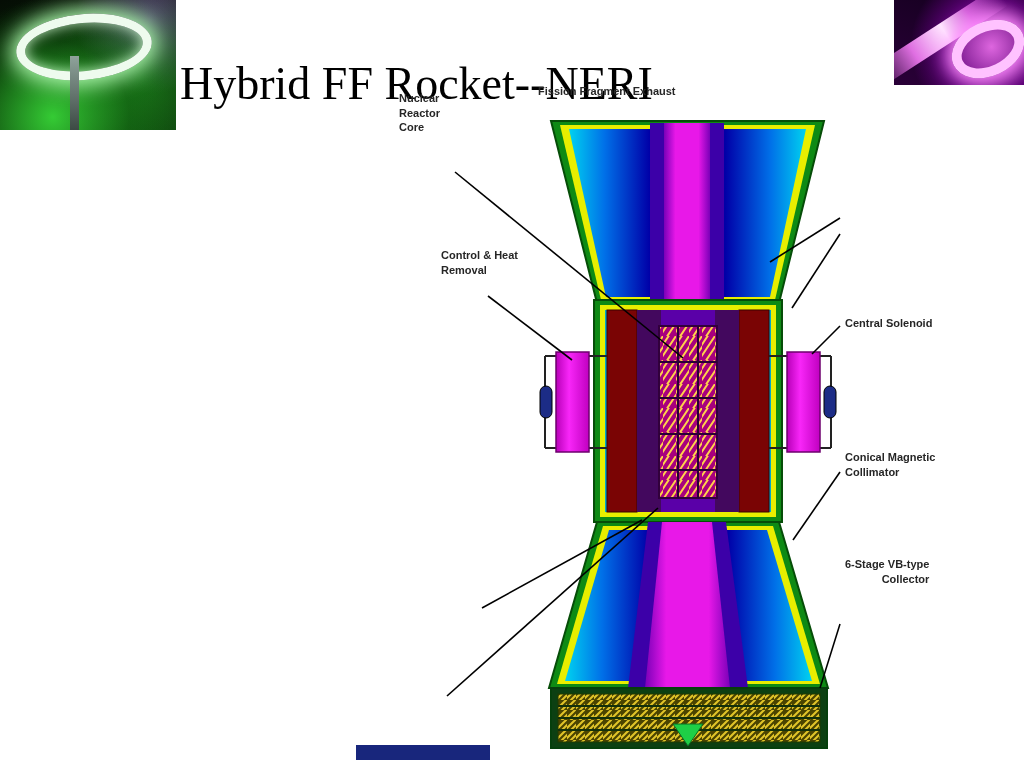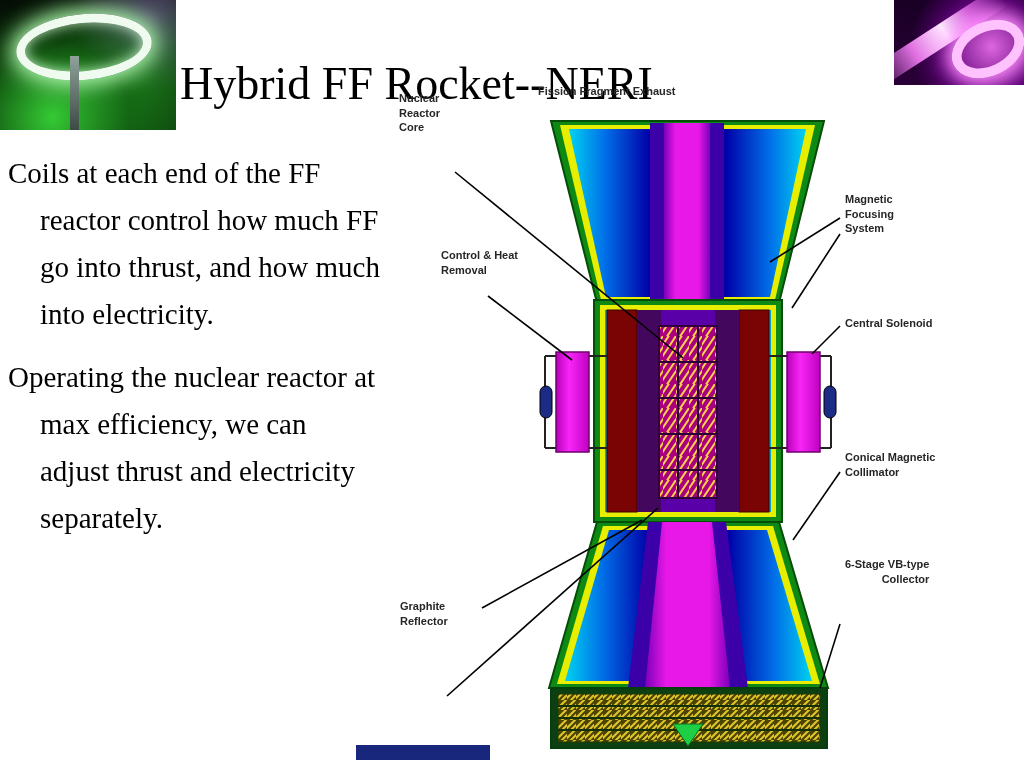--- a/index.html
+++ b/index.html
@@ -78,24 +78,20 @@
     <div class="ring-tl"></div>
     <div class="stalk-tl"></div>
   </div>
   <div class="photo-tr">
     <div class="streak-tr"></div>
     <div class="ring-tr"></div>
   </div>
 
   <h1 class="title">Hybrid FF Rocket--NERI</h1>
 
-  <div class="body-text">
-    <p>Coils at each end of the FF reactor control how much FF go into thrust, and how much into electricity.</p>
-    <p>Operating the nuclear reactor at max efficiency, we can adjust thrust and electricity separately.</p>
-  </div>
 
   <svg class="diagram" viewBox="0 0 1024 760" width="1024" height="760">
     <defs>
       <linearGradient id="nozGrad" x1="0" y1="0" x2="1" y2="0">
         <stop offset="0" stop-color="#00d2f0"></stop>
         <stop offset="0.15" stop-color="#0070e8"></stop>
         <stop offset="0.34" stop-color="#0000a8"></stop>
         <stop offset="0.5" stop-color="#000070"></stop>
         <stop offset="0.66" stop-color="#0000a8"></stop>
         <stop offset="0.85" stop-color="#0070e8"></stop>
@@ -186,26 +182,21 @@
       <line x1="840" y1="624" x2="820" y2="688"></line>
     </g>
   </svg>
 
   <div class="dlabel center" style="left:538px; top:84px; width:300px;">Fission Fragment Exhaust</div>
   <div class="dlabel" style="left:399px; top:91px;">Nuclear
 Reactor
 Core</div>
   <div class="dlabel" style="left:398px; top:248px;margin-left:43px;">Control &amp; Heat
 Removal</div>
-  <div class="dlabel" style="left:845px; top:192px;">Magnetic
-Focusing
-System</div>
   <div class="dlabel" style="left:845px; top:450px;">Conical Magnetic
 Collimator</div>
   <div class="dlabel" style="left:845px; top:316px;">Central Solenoid</div>
-  <div class="dlabel" style="left:400px; top:599px;">Graphite
-Reflector</div>
   <div class="dlabel" style="left:845px; top:557px;text-align:right;">6-Stage VB-type
 Collector</div>
 
   <div class="bottom-bar"></div>
 
 </div>
 
 </body></html>

